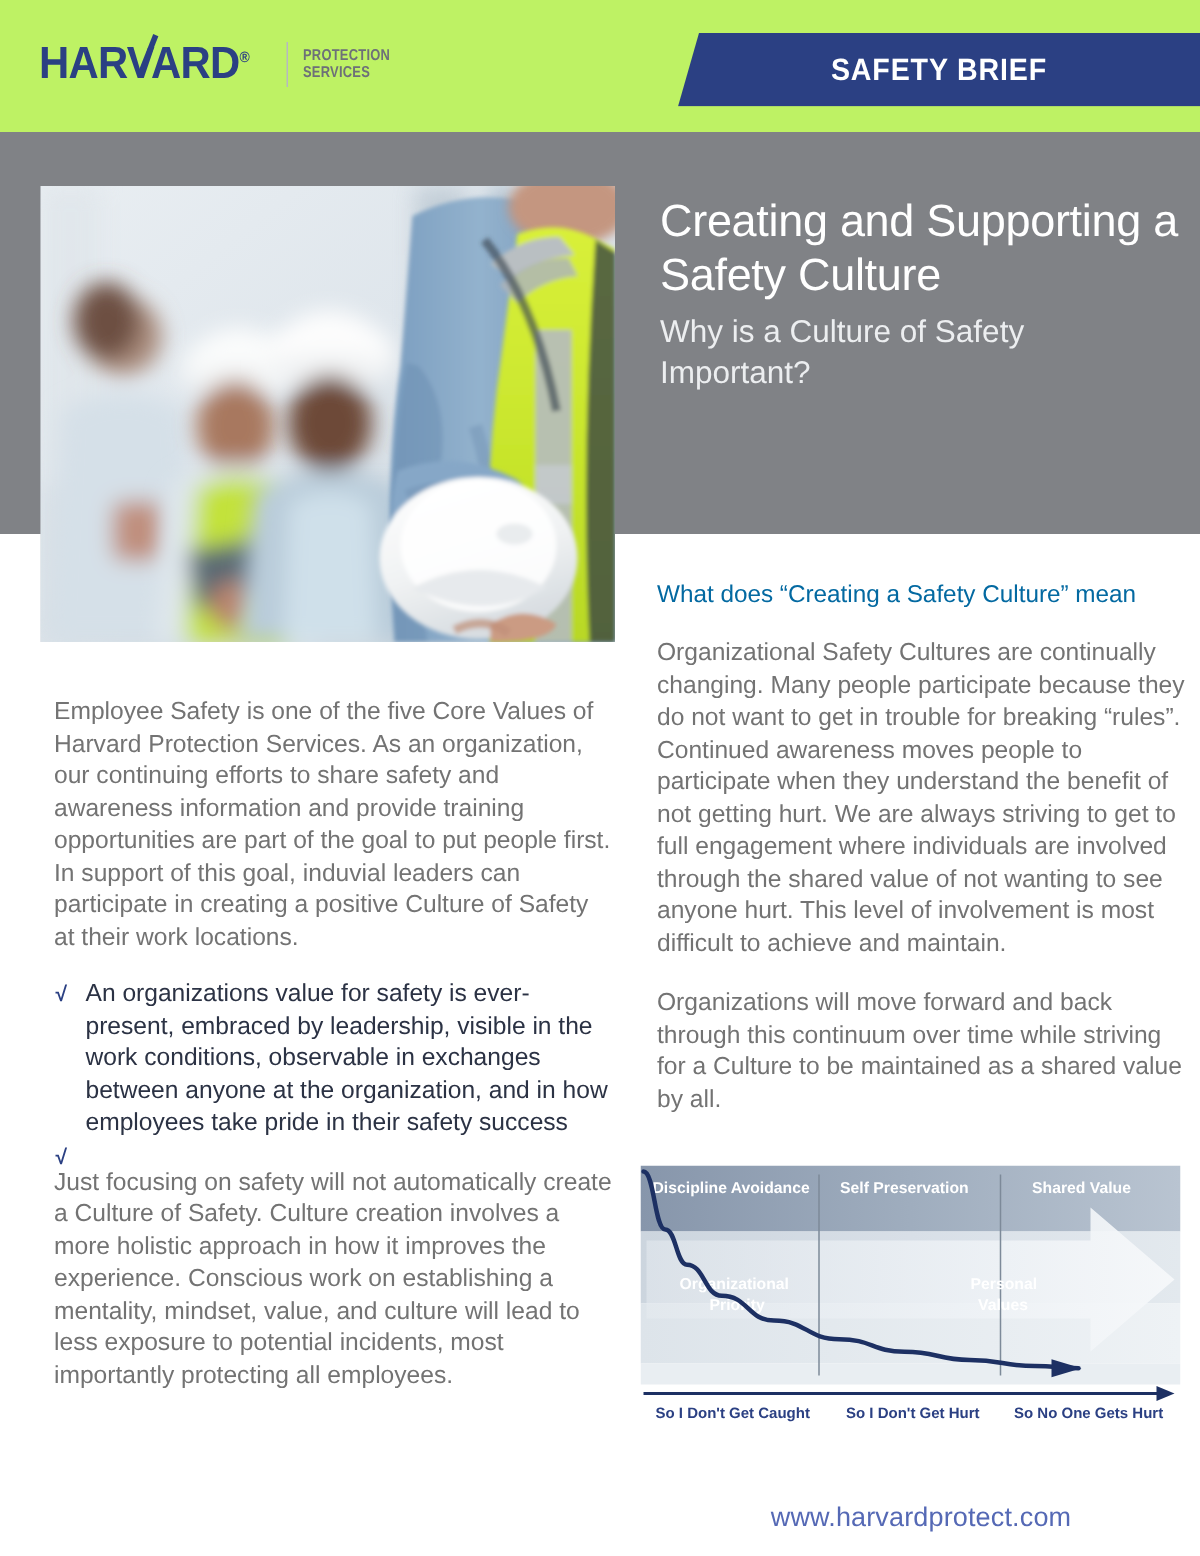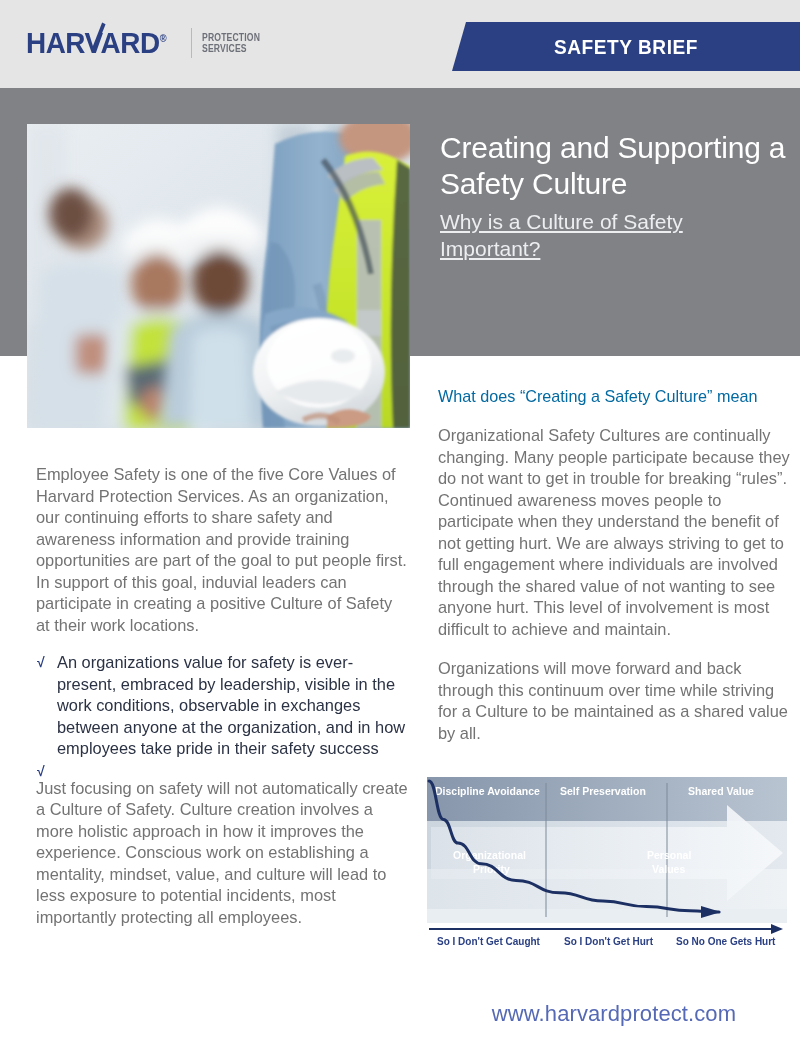--- a/index.html
+++ b/index.html
@@ -14,21 +14,21 @@
     overflow: hidden;
     font-family: "Liberation Sans", sans-serif;
     color: #2b3244;
   }
 
   
   #header {
     position: absolute;
     left: 0; top: 0;
     width: 800px; height: 88px;
-    background: #e5e5e5;
+    background: #bef264;
   }
   #logo-block {
     position: absolute;
     left: 26px; top: 28px;
     display: flex;
     align-items: center;
   }
   .logo-wordmark {
     font-family: "Liberation Sans", sans-serif;
     font-weight: bold;
@@ -120,21 +120,20 @@
     line-height: 36px;
     letter-spacing: -0.2px;
     margin: 0;
   }
   #hero-subtitle {
     color: #eceef0;
     font-weight: normal;
     font-size: 21px;
     line-height: 27px;
     margin: 6px 0 0 0;
-    text-decoration: underline;
   }
 
   
   #left-col {
     position: absolute;
     left: 36px; top: 446px;
     width: 374px;
   }
   #right-col {
     position: absolute;
@@ -184,21 +183,21 @@
   }
   #continuum-figure svg { display: block; }
 
   
   #footer-url {
     position: absolute;
     left: 438px; top: 1001px;
     width: 352px;
     text-align: center;
     color: #5569b5;
-    font-size: 22px;
+    font-size: 18px;
     letter-spacing: 0.1px;
   }
 </style>
 </head>
 <body>
 
 <div id="header">
 
   <div id="logo-block">
     <div class="logo-wordmark">

